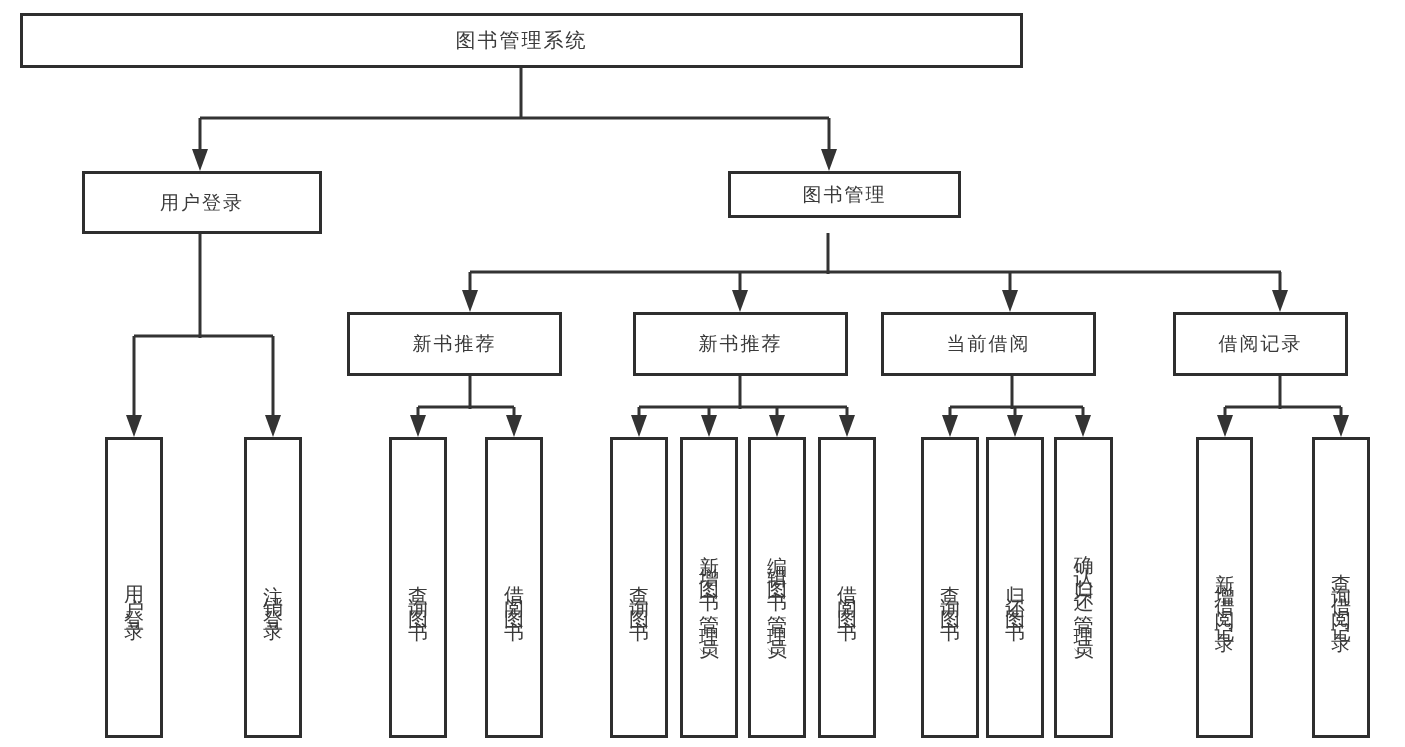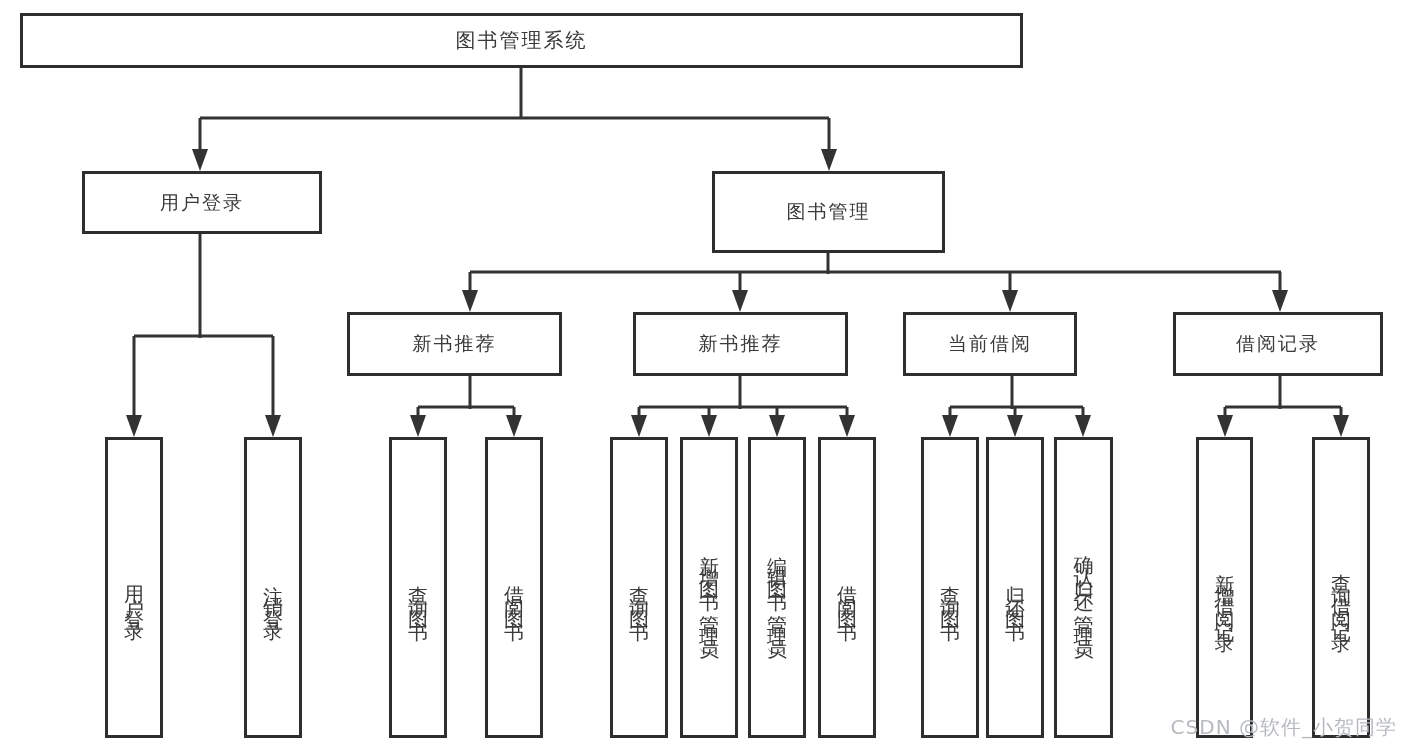--- a/index.html
+++ b/index.html
@@ -179,34 +179,34 @@
     </g>
   </svg>
 
   <div class="box root" style="left:20px; top:13px; width:1003px; height:55px;">
     <span class="hlabel">图书管理系统</span>
   </div>
 
   <div class="box" style="left:82px; top:171px; width:240px; height:63px;">
     <span class="hlabel">用户登录</span>
   </div>
-  <div class="box" style="left:712px; top:171px; width:233px; height:82px;">
+  <div class="box" style="left:728px; top:171px; width:233px; height:47px;">
     <span class="hlabel">图书管理</span>
   </div>
 
   <div class="box" style="left:347px; top:312px; width:215px; height:64px;">
     <span class="hlabel">新书推荐</span>
   </div>
   <div class="box" style="left:633px; top:312px; width:215px; height:64px;">
     <span class="hlabel">新书推荐</span>
   </div>
-  <div class="box" style="left:903px; top:312px; width:174px; height:64px;">
+  <div class="box" style="left:881px; top:312px; width:215px; height:64px;">
     <span class="hlabel">当前借阅</span>
   </div>
-  <div class="box" style="left:1173px; top:312px; width:210px; height:64px;">
+  <div class="box" style="left:1173px; top:312px; width:175px; height:64px;">
     <span class="hlabel">借阅记录</span>
   </div>
 
   <div class="box" style="left:105px; top:437px; width:58px; height:301px;">
     <span class="vtext">用户登录</span>
   </div>
   <div class="box" style="left:244px; top:437px; width:58px; height:301px;">
     <span class="vtext">注销登录</span>
   </div>
 
@@ -240,15 +240,14 @@
     <span class="vtext">确认归还（管理员）</span>
   </div>
 
   <div class="box" style="left:1196px; top:437px; width:57px; height:301px;">
     <span class="vtext">新增借阅记录</span>
   </div>
   <div class="box" style="left:1312px; top:437px; width:58px; height:301px;">
     <span class="vtext">查询借阅记录</span>
   </div>
 
-  <div class="watermark">CSDN @软件_小贺同学</div>
 
 </div>
 
 </body></html>

